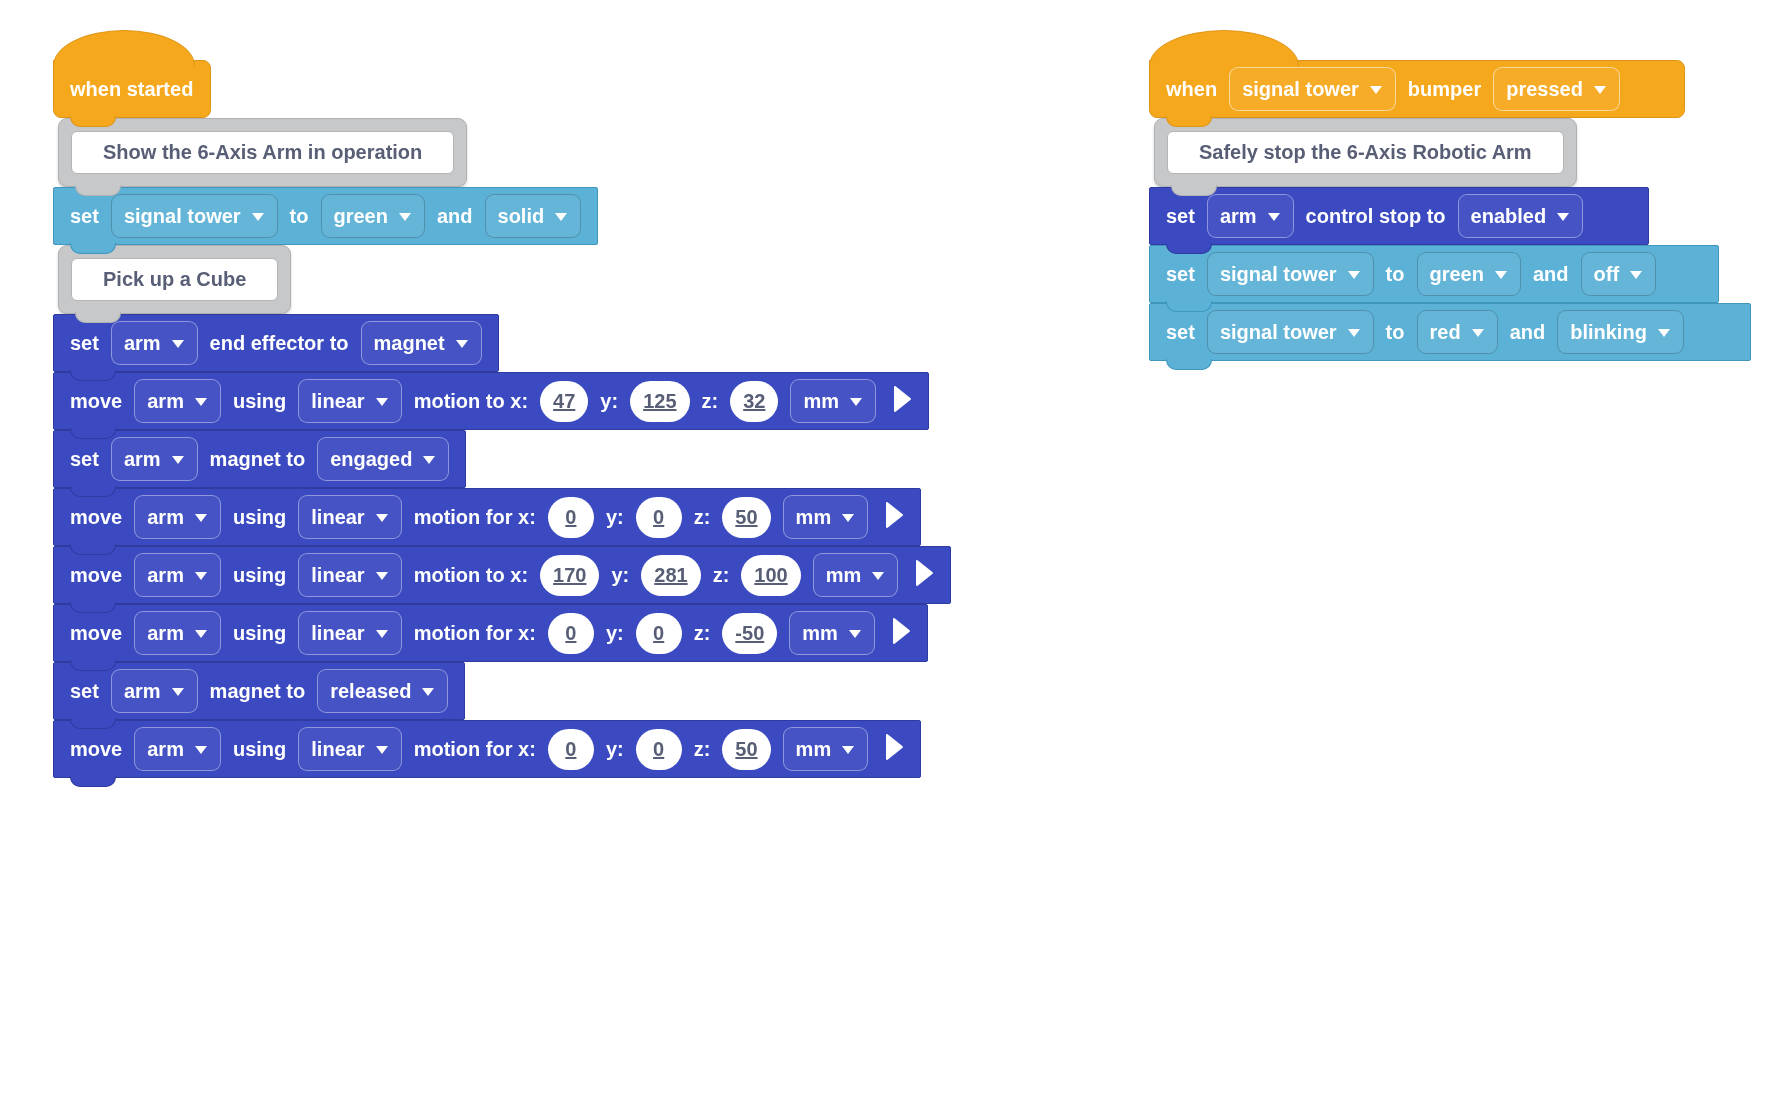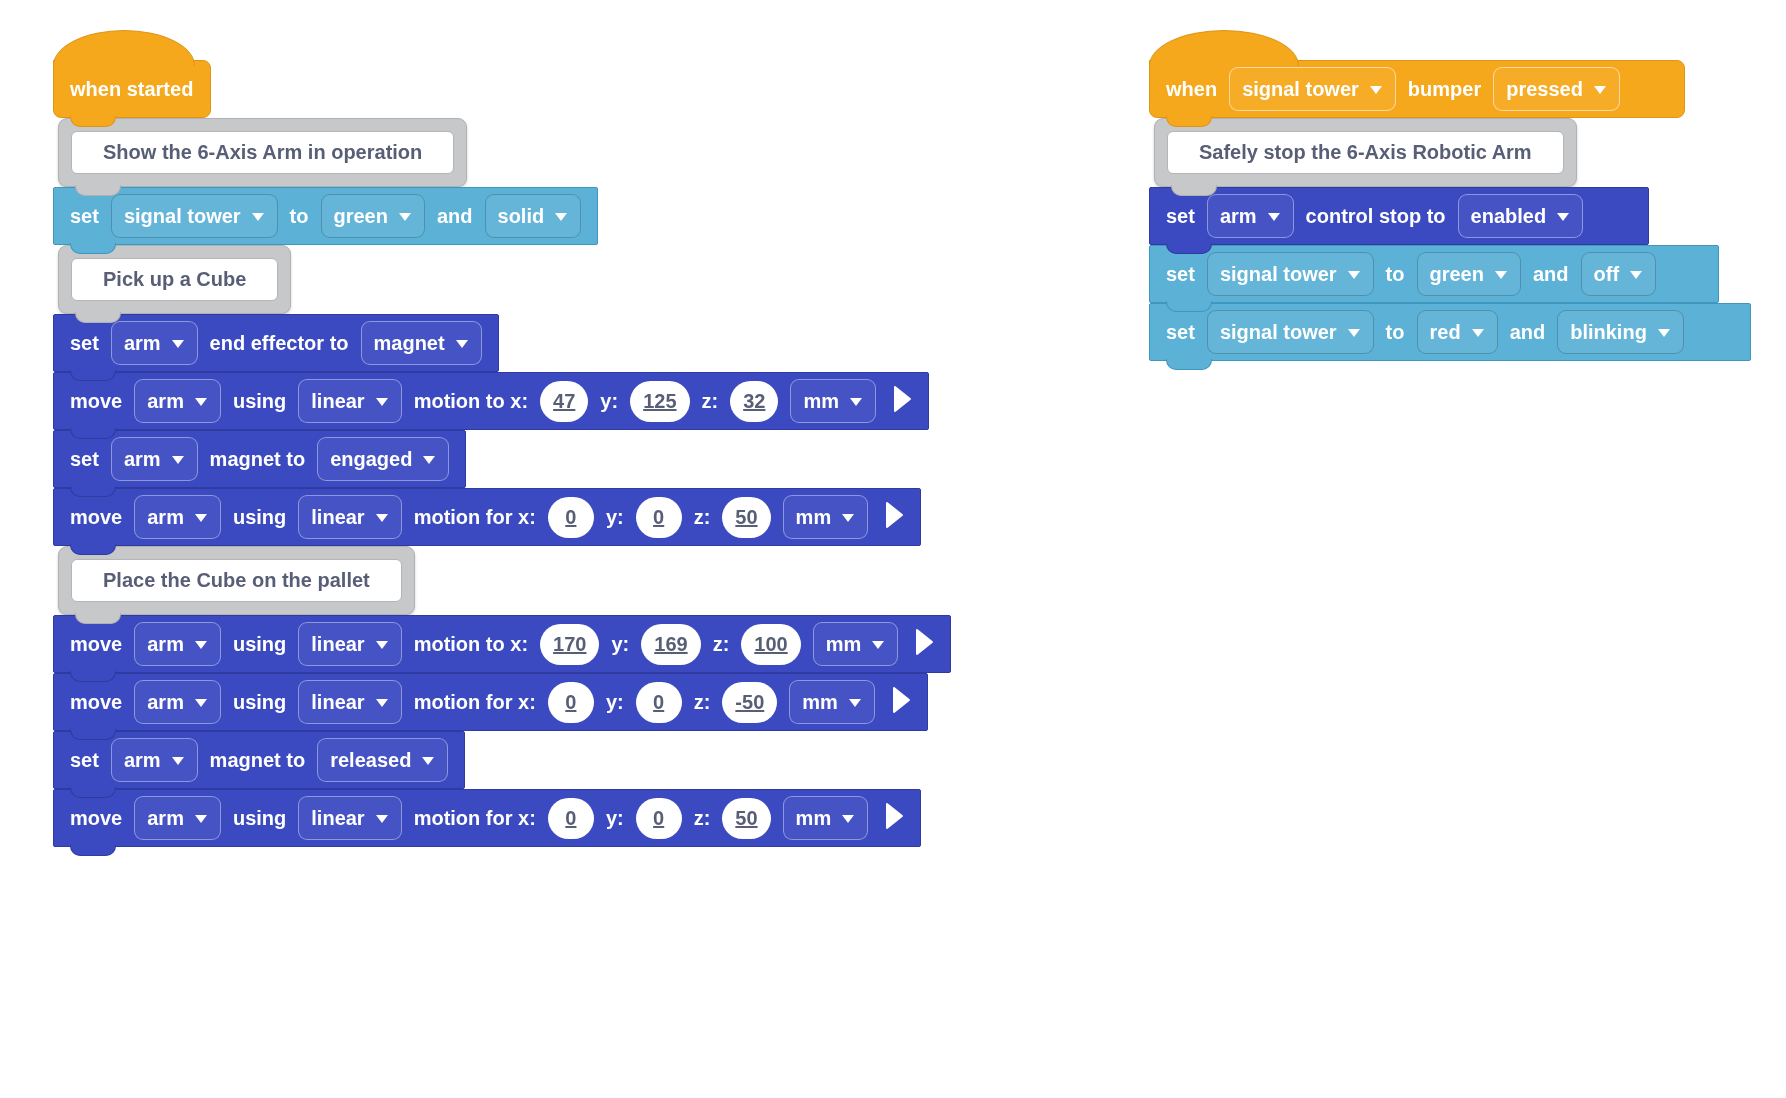--- a/index.html
+++ b/index.html
@@ -238,23 +238,20 @@
               <path d="M1 1 L13 1 L7 9 Z" fill="#fff"></path>
             </svg>
           </span>
         </span>
         <span class="run">
           <span><svg width="20" height="28" viewBox="0 0 20 28">
               <path d="M3 2 L18 14 L3 26 Z" fill="#fff" stroke="#fff" stroke-width="2" stroke-linejoin="round"></path>
             </svg></span>
         </span>
       </div>
-      <div class="comment">
-        <div class="comment-inner">Place the Cube on the pallet</div>
-      </div>
       <div class="stmt blockrow motion" style="min-width: 875px;">
         <span class="lbl">move</span>
         <span class="pill">
           <span class="pill-label">arm</span>
           <span class="caret">
             <svg width="14" height="10" viewBox="0 0 14 10">
               <path d="M1 1 L13 1 L7 9 Z" fill="#fff"></path>
             </svg>
           </span>
         </span>
@@ -263,21 +260,21 @@
           <span class="pill-label">linear</span>
           <span class="caret">
             <svg width="14" height="10" viewBox="0 0 14 10">
               <path d="M1 1 L13 1 L7 9 Z" fill="#fff"></path>
             </svg>
           </span>
         </span>
         <span class="lbl">motion to x:</span>
         <span class="oval">170</span>
         <span class="lbl">y:</span>
-        <span class="oval">169</span>
+        <span class="oval">281</span>
         <span class="lbl">z:</span>
         <span class="oval">100</span>
         <span class="pill">
           <span class="pill-label">mm</span>
           <span class="caret">
             <svg width="14" height="10" viewBox="0 0 14 10">
               <path d="M1 1 L13 1 L7 9 Z" fill="#fff"></path>
             </svg>
           </span>
         </span>

